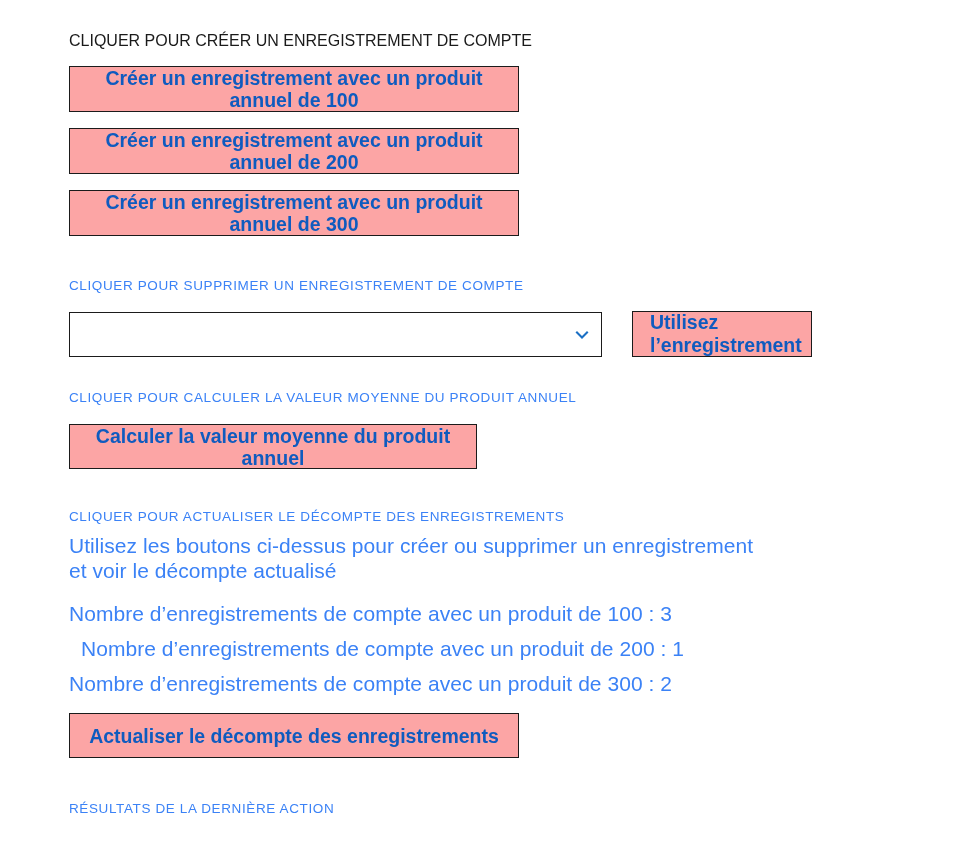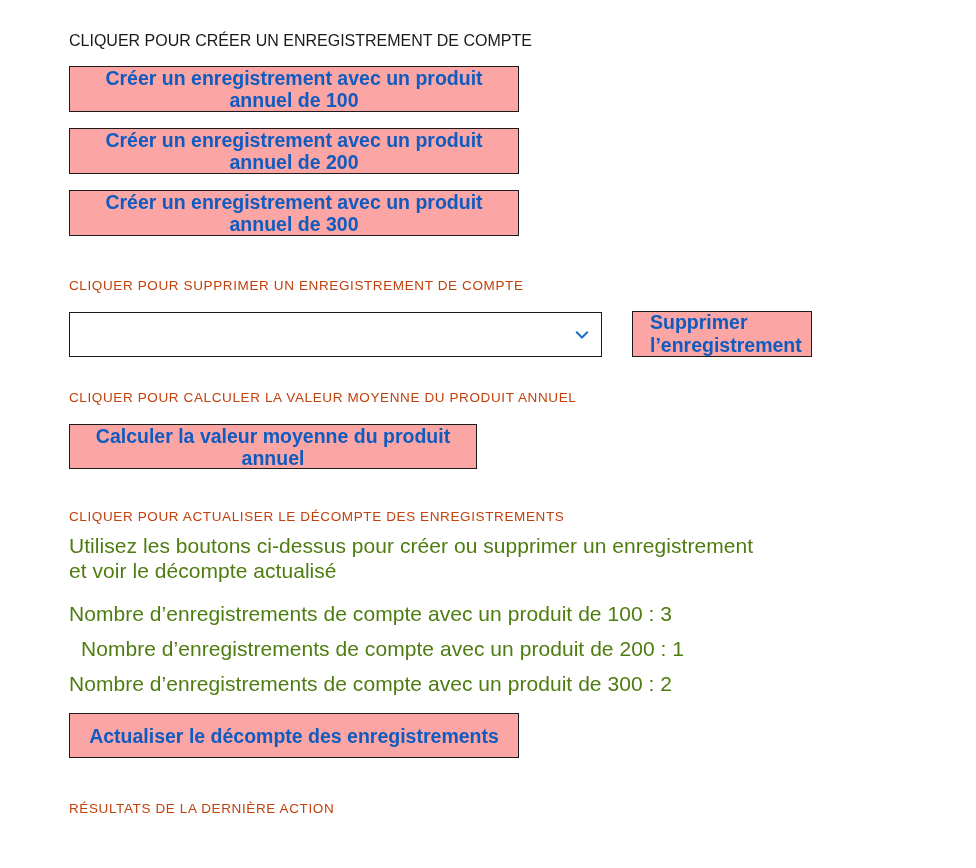--- a/index.html
+++ b/index.html
@@ -21,21 +21,21 @@
     width: 976px;
     height: 868px;
     padding: 0 0 0 69px;
   }
 
   
   .caption {
     font-size: 13.5px;
     font-weight: 400;
     letter-spacing: 0.62px;
-    color: #c2410c;
+    color: #3b82f6;
     text-transform: uppercase;
     white-space: nowrap;
     line-height: 16px;
   }
 
   
   .btn {
     display: flex;
     align-items: center;
     justify-content: center;
@@ -53,21 +53,21 @@
   }
 
   .btn-create {
     width: 450px;
     height: 46px;
   }
   .btn-create .lbl { display: block; }
 
   
   .blue-text {
-    color: #4d7c0f;
+    color: #3b82f6;
     font-size: 21px;
     font-weight: 400;
     line-height: 25px;
     letter-spacing: 0.05px;
   }
 
   
   .select-wrap {
     position: relative;
     width: 533px;
@@ -137,21 +137,21 @@
     <span class="chevron">
       <svg width="18" height="18" viewBox="0 0 18 18" aria-hidden="true">
         <polyline points="4,6.5 9,11.5 14,6.5" fill="none" stroke="#1a6fc4" stroke-width="2.1" stroke-linecap="square" stroke-linejoin="miter"></polyline>
       </svg>
     </span>
   </div>
 
   <div class="abs btn" style="left:632px; top:311px; width:180px; height:46px;
        justify-content:flex-start; text-align:left; padding-left:17px; line-height:23px;">
     <span>
-      <span class="lbl">Supprimer</span>
+      <span class="lbl">Utilisez</span>
       <span class="lbl">l’enregistrement</span>
     </span>
   </div>
 
   <div class="abs caption" style="left:69px; top:390px;">CLIQUER POUR CALCULER LA VALEUR MOYENNE DU PRODUIT ANNUEL</div>
 
   <div class="abs btn" style="left:69px; top:424px; width:408px; height:45px;">
     <span>Calculer la valeur moyenne du produit annuel</span>
   </div>
 

